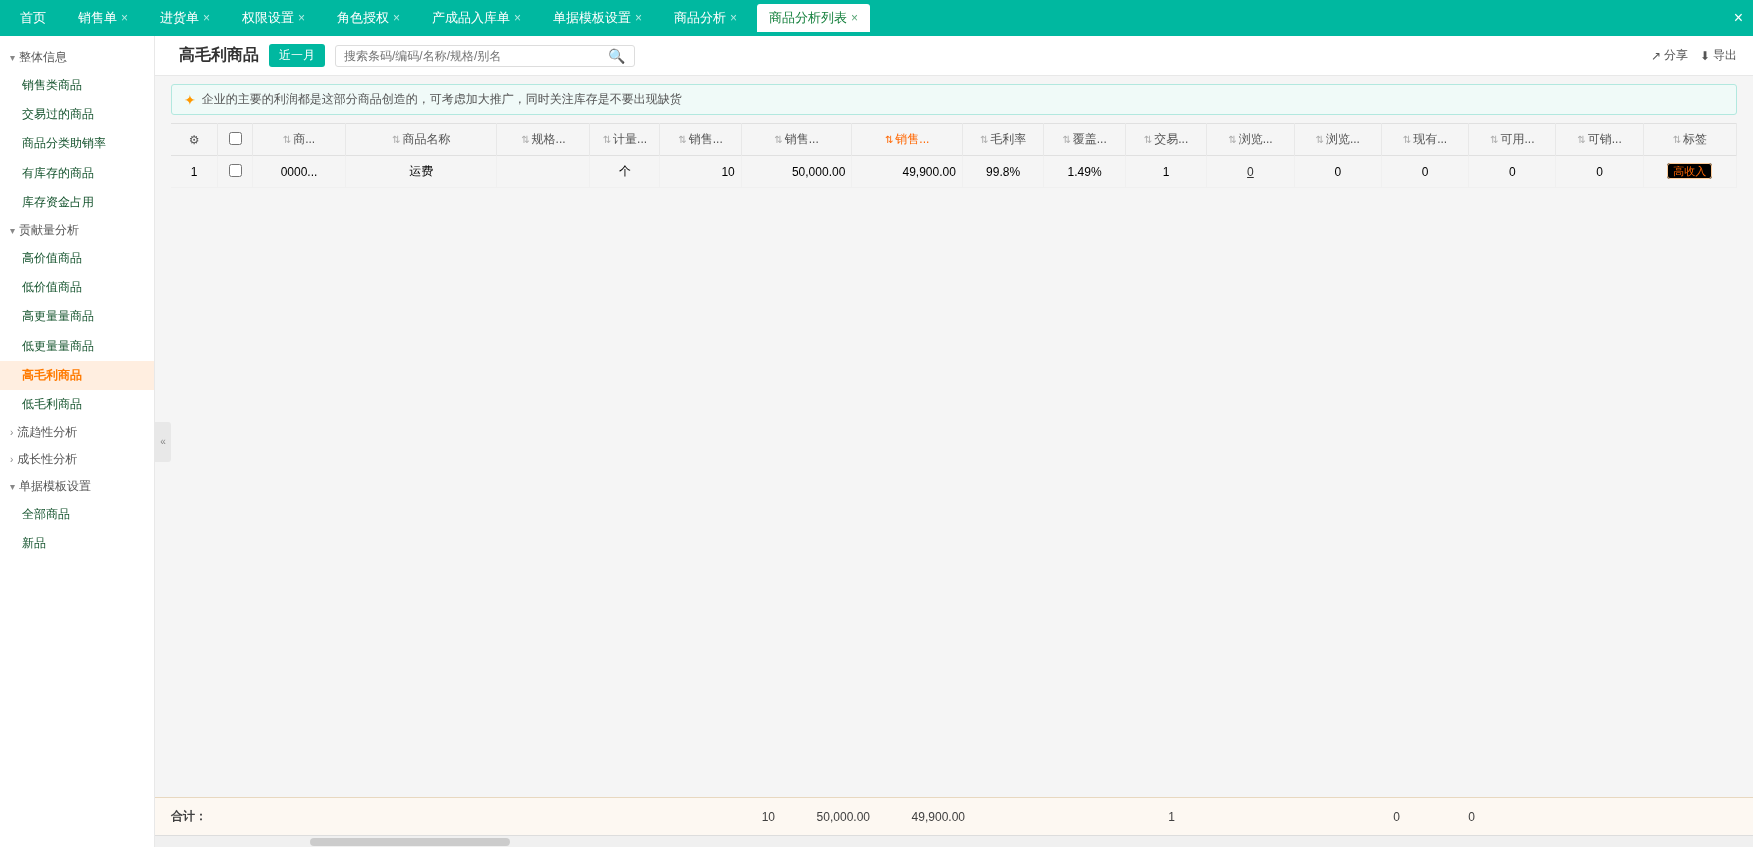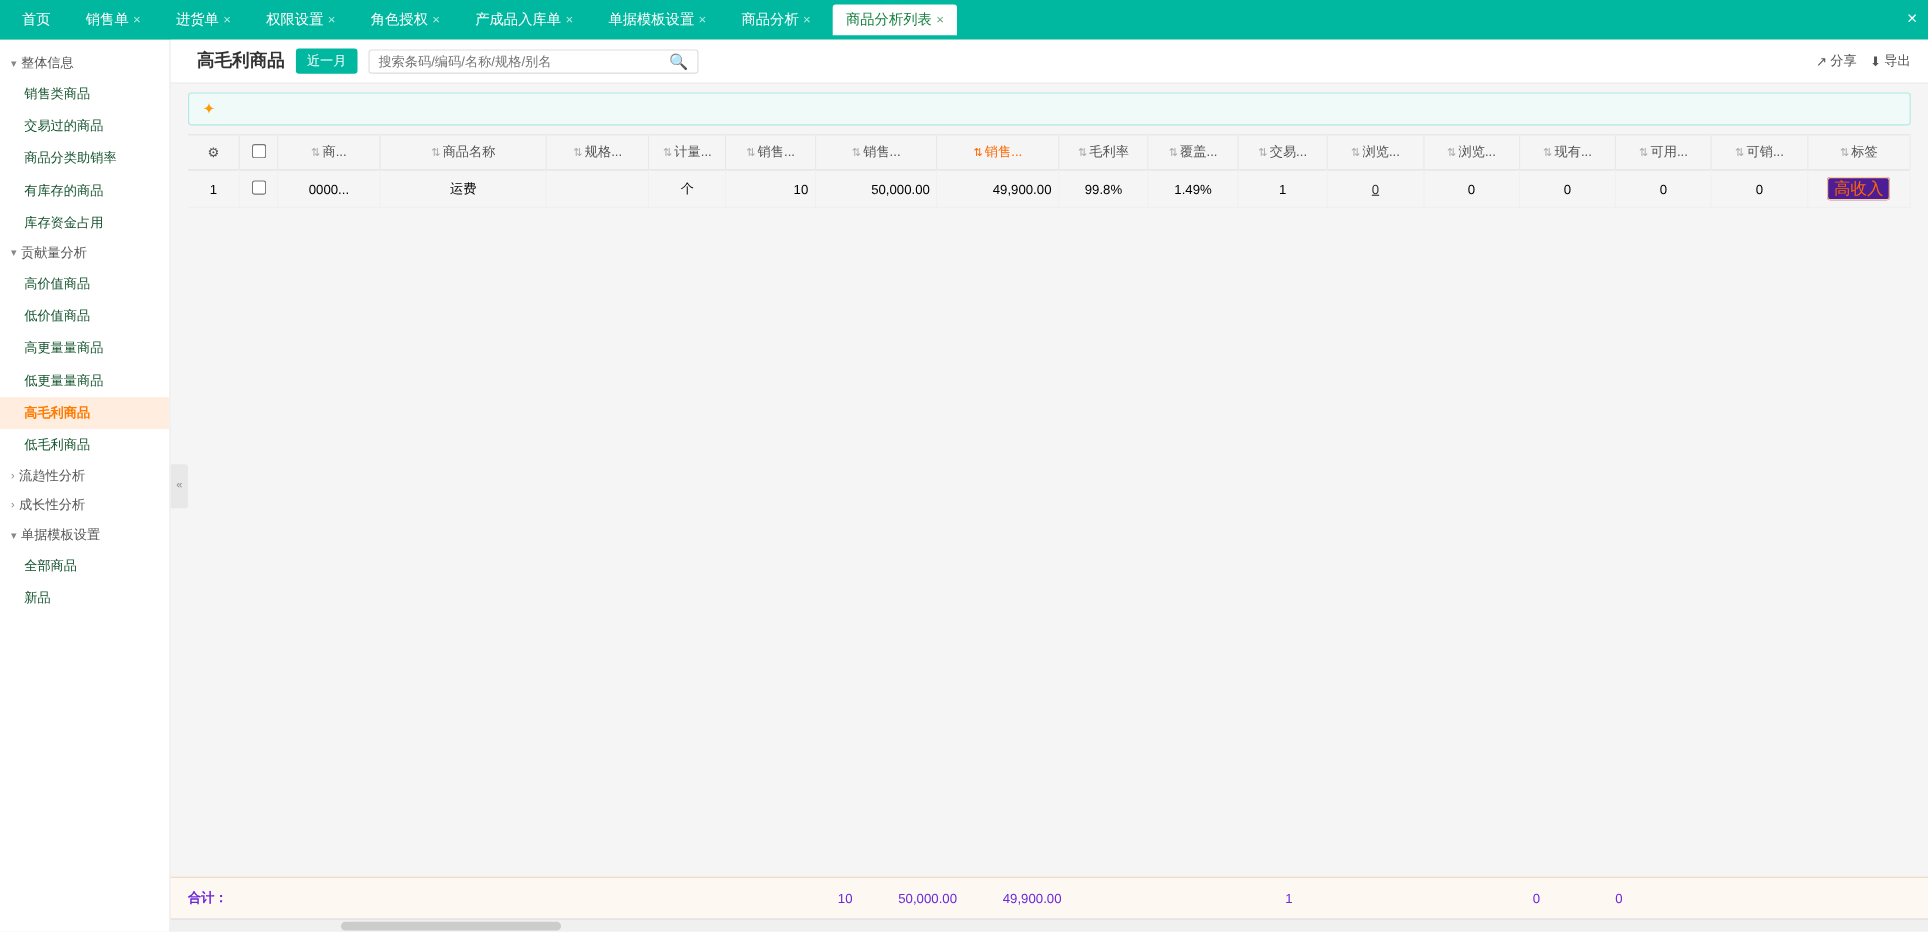--- a/index.html
+++ b/index.html
@@ -215,44 +215,44 @@
       padding: 7px 6px;
       text-align: center;
       border-bottom: 1px solid #f0f0f0;
       border-right: 1px solid #f0f0f0;
       white-space: nowrap;
       overflow: hidden;
       text-overflow: ellipsis;
     }
 
     .tag-high-income {
-      background: #4c1d95;
+      background: #000000;
       color: #ff6600;
       border: 1px solid #ffcc99;
       border-radius: 3px;
       padding: 1px 5px;
-      font-size: 15px;
+      font-size: 11px;
     }
 
     td.underline-link {
       text-decoration: underline;
       color: #333;
       cursor: pointer;
     }
 
     
     .footer-bar {
       height: 38px;
       background: #fdf8f2;
       border-top: 1px solid #e8d8c0;
       display: flex;
       align-items: center;
       padding: 0 16px;
       font-size: 12px;
-      color: #6d28d9;
+      color: #404040;
       flex-shrink: 0;
     }
     .footer-bar .total-label {
       width: 120px;
       font-weight: bold;
     }
     .footer-cells {
       display: flex;
       flex: 1;
       gap: 0;
@@ -411,20 +411,21 @@
         </button>
         <button class="action-btn">
           <span>⬇</span>
           <span>导出</span>
         </button>
       </div>
     </div>
 
     <div class="info-banner">
       <span class="info-icon">✦</span>
+      <span>企业的主要的利润都是这部分商品创造的，可考虑加大推广，同时关注库存是不要出现缺货</span>
     </div>
 
     <div class="table-wrapper">
       <table>
         <thead>
           <tr>
             <th style="width:40px">⚙</th>
             <th style="width:30px"><input type="checkbox" style=""></th>
             <th style="width:80px"><span class="sort-icon">⇅</span>商...</th>
             <th style="width:130px"><span class="sort-icon">⇅</span>商品名称</th>

